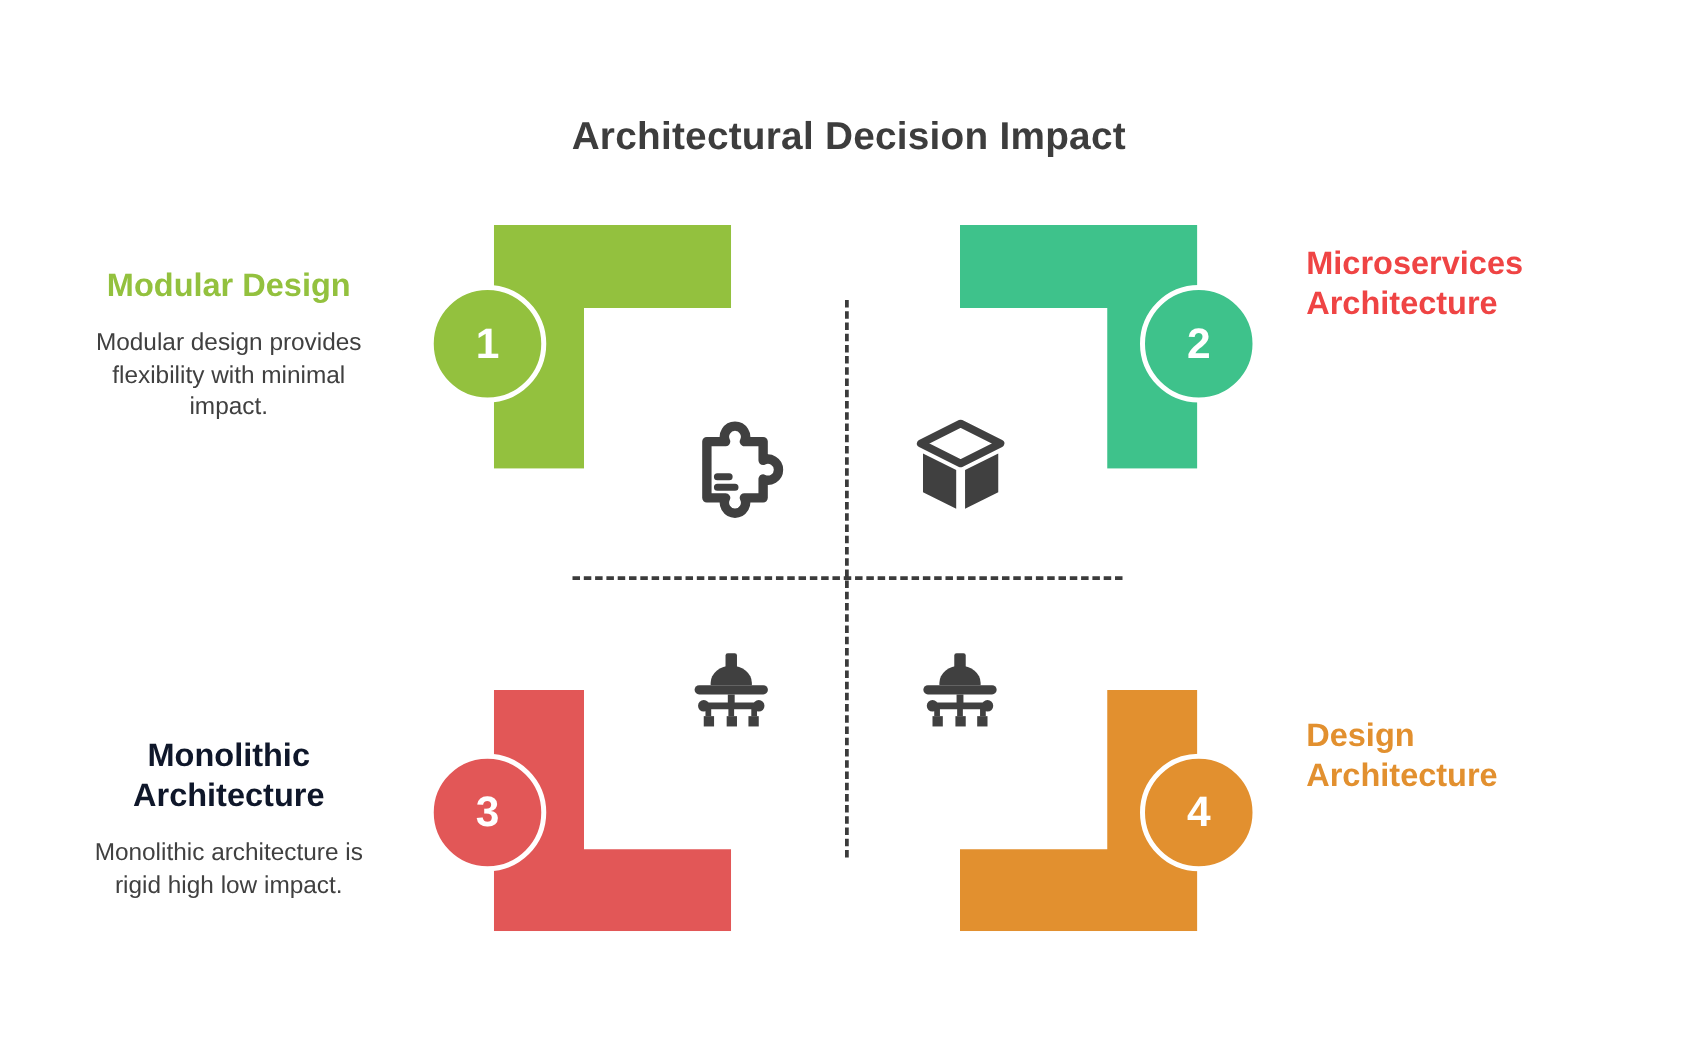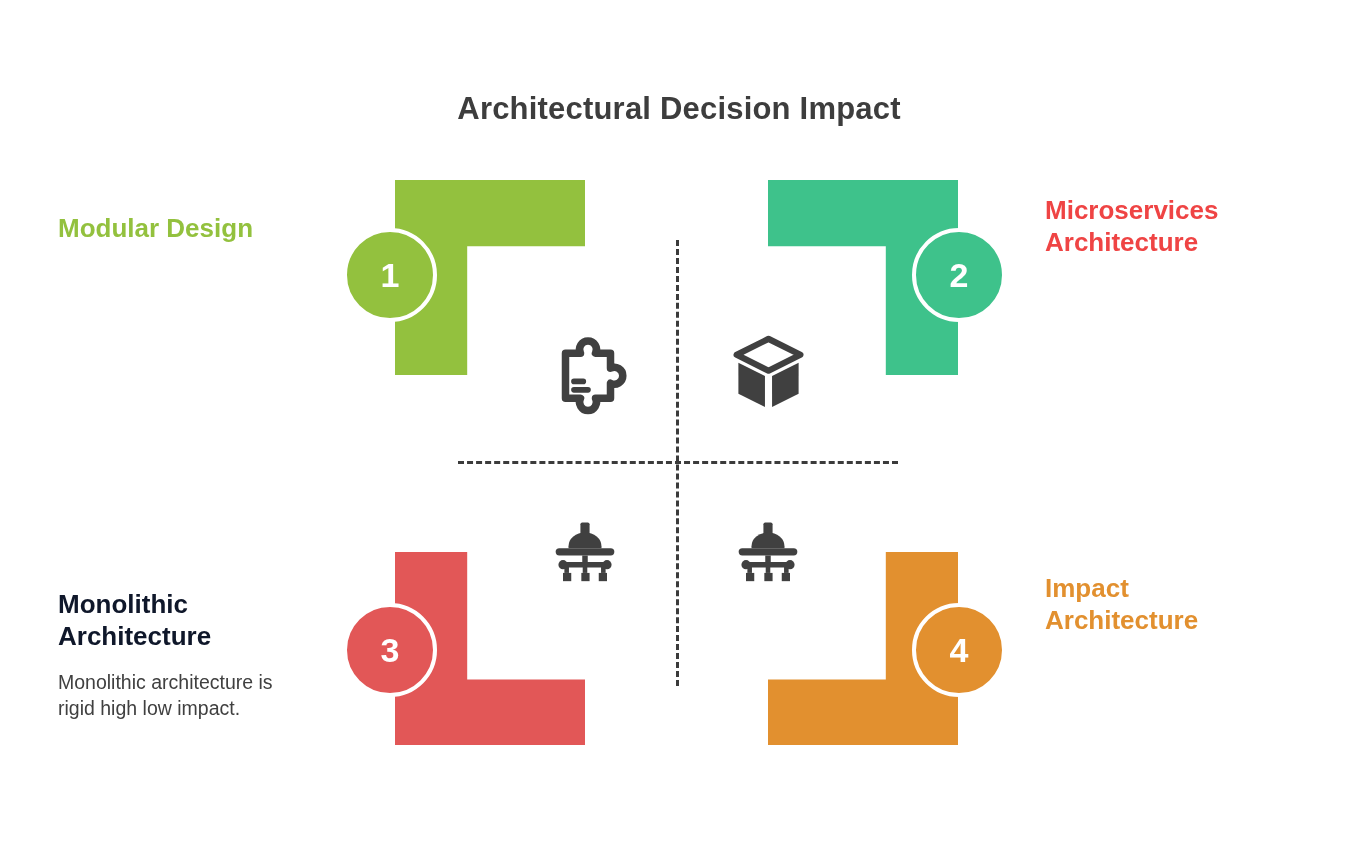--- a/index.html
+++ b/index.html
@@ -35,21 +35,21 @@
     border:4px solid #ffffff;box-sizing:border-box;
     display:flex;align-items:center;justify-content:center;
     color:#ffffff;font-size:34px;font-weight:700;z-index:5;
   }
   .badge-1{left:343px;top:228px;background:#93C13E;}
   .badge-2{left:912px;top:228px;background:#3EC28B;}
   .badge-3{left:343px;top:603px;background:#E25757;}
   .badge-4{left:912px;top:603px;background:#E2902F;}
   
   .tblock{position:absolute;}
-  .tblock.right{text-align:left;}
+  .tblock.right{text-align:center;}
   .tblock.left{text-align:left;}
   .tb-1{left:58px;top:212px;width:250px;}
   .tb-2{left:1045px;top:194px;width:230px;}
   .tb-3{left:58px;top:588px;width:250px;}
   .tb-4{left:1045px;top:572px;width:230px;}
   .q-title{font-size:26px;font-weight:700;line-height:1.24;}
   .c-green{color:#93C13E;}
   .c-teal{color:#ef4444;}
   .c-red{color:#0f172a;}
   .c-orange{color:#E2902F;}
@@ -84,33 +84,34 @@
   </div>
   <div class="badge badge-3">
     <span>3</span>
   </div>
   <div class="badge badge-4">
     <span>4</span>
   </div>
 
   <div class="tblock right tb-1">
     <div class="q-title c-green">Modular Design</div>
+    <div class="q-desc">Modular design provides flexibility with minimal impact.</div>
   </div>
 
   <div class="tblock left tb-2">
     <div class="q-title c-teal">Microservices Architecture</div>
   </div>
 
   <div class="tblock right tb-3">
     <div class="q-title c-red">Monolithic Architecture</div>
     <div class="q-desc">Monolithic architecture is rigid high low impact.</div>
   </div>
 
   <div class="tblock left tb-4">
-    <div class="q-title c-orange">Impact Architecture</div>
+    <div class="q-title c-orange">Design Architecture</div>
   </div>
 
   <span class="icon icon-puzzle">
     <svg viewBox="0 0 96 96" width="90" height="90">
       <path d="M24 28 h16 a9 9 0 1 1 16 0 h16 v16 a9 9 0 1 1 0 16 v16 h-16 a9 9 0 1 1 -16 0 h-16 z" fill="none" stroke="#404040" stroke-width="8" stroke-linejoin="round"></path>
       <path d="M33 58 h10 M33 67 h15" stroke="#404040" stroke-width="6" stroke-linecap="round"></path>
     </svg>
   </span>
 
   <span class="icon icon-cube">

